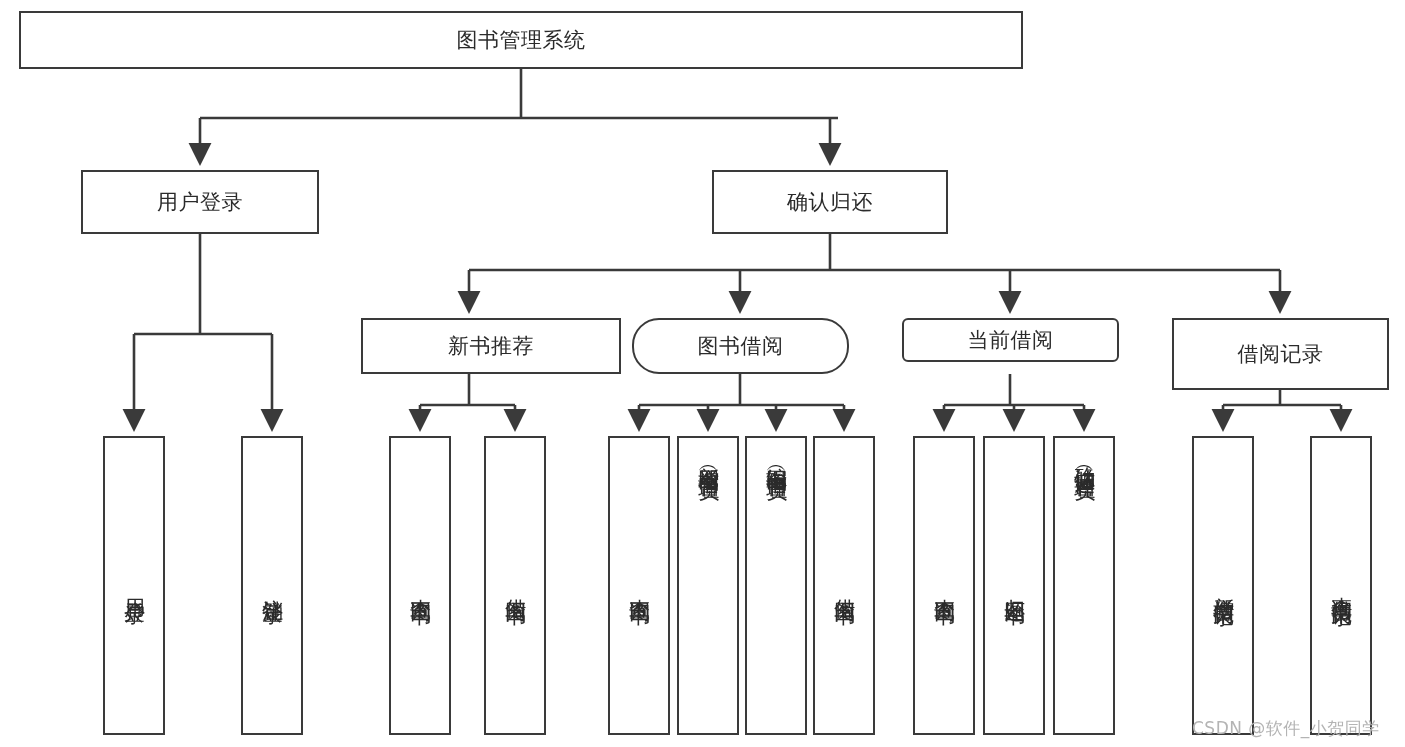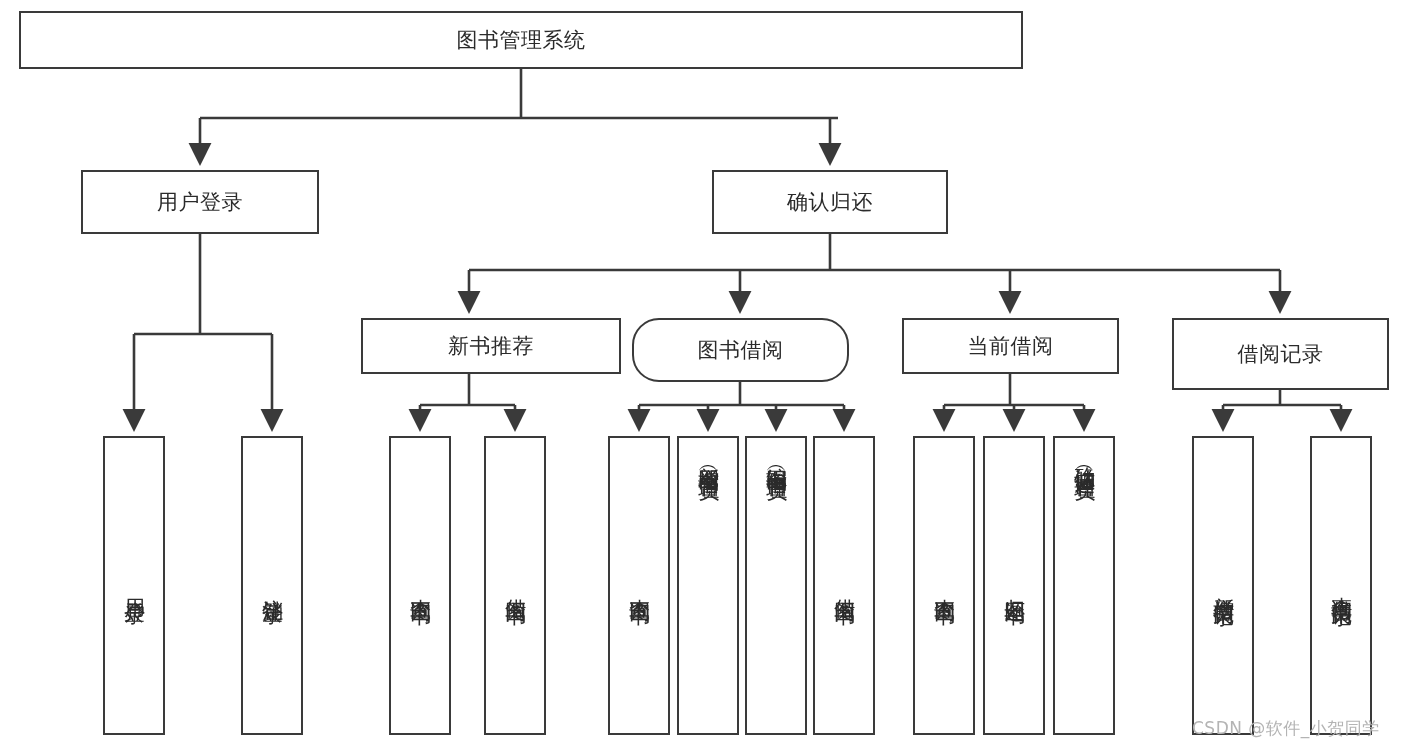--- a/index.html
+++ b/index.html
@@ -131,24 +131,24 @@
   <div class="node" style="left:81px; top:170px; width:238px; height:64px;">
     <span class="node-label">用户登录</span>
   </div>
   <div class="node" style="left:712px; top:170px; width:236px; height:64px;">
     <span class="node-label">确认归还</span>
   </div>
 
   <div class="node" style="left:361px; top:318px; width:260px; height:56px;">
     <span class="node-label">新书推荐</span>
   </div>
-  <div class="node" style="left:632px; top:318px; width:217px; height:64px;border-radius:27px;">
+  <div class="node" style="left:632px; top:318px; width:217px; height:56px;border-radius:27px;">
     <span class="node-label">图书借阅</span>
   </div>
-  <div class="node" style="left:902px; top:318px; width:217px; height:56px;">
+  <div class="node" style="left:902px; top:318px; width:217px; height:44px;border-radius:6px;">
     <span class="node-label">当前借阅</span>
   </div>
   <div class="node" style="left:1172px; top:318px; width:217px; height:72px;">
     <span class="node-label">借阅记录</span>
   </div>
 
   <div class="node vertical centered" style="left:103px; top:436px; width:62px; height:299px;">
     <span class="node-label">用户登录</span>
   </div>
   <div class="node vertical centered" style="left:241px; top:436px; width:62px; height:299px;">

